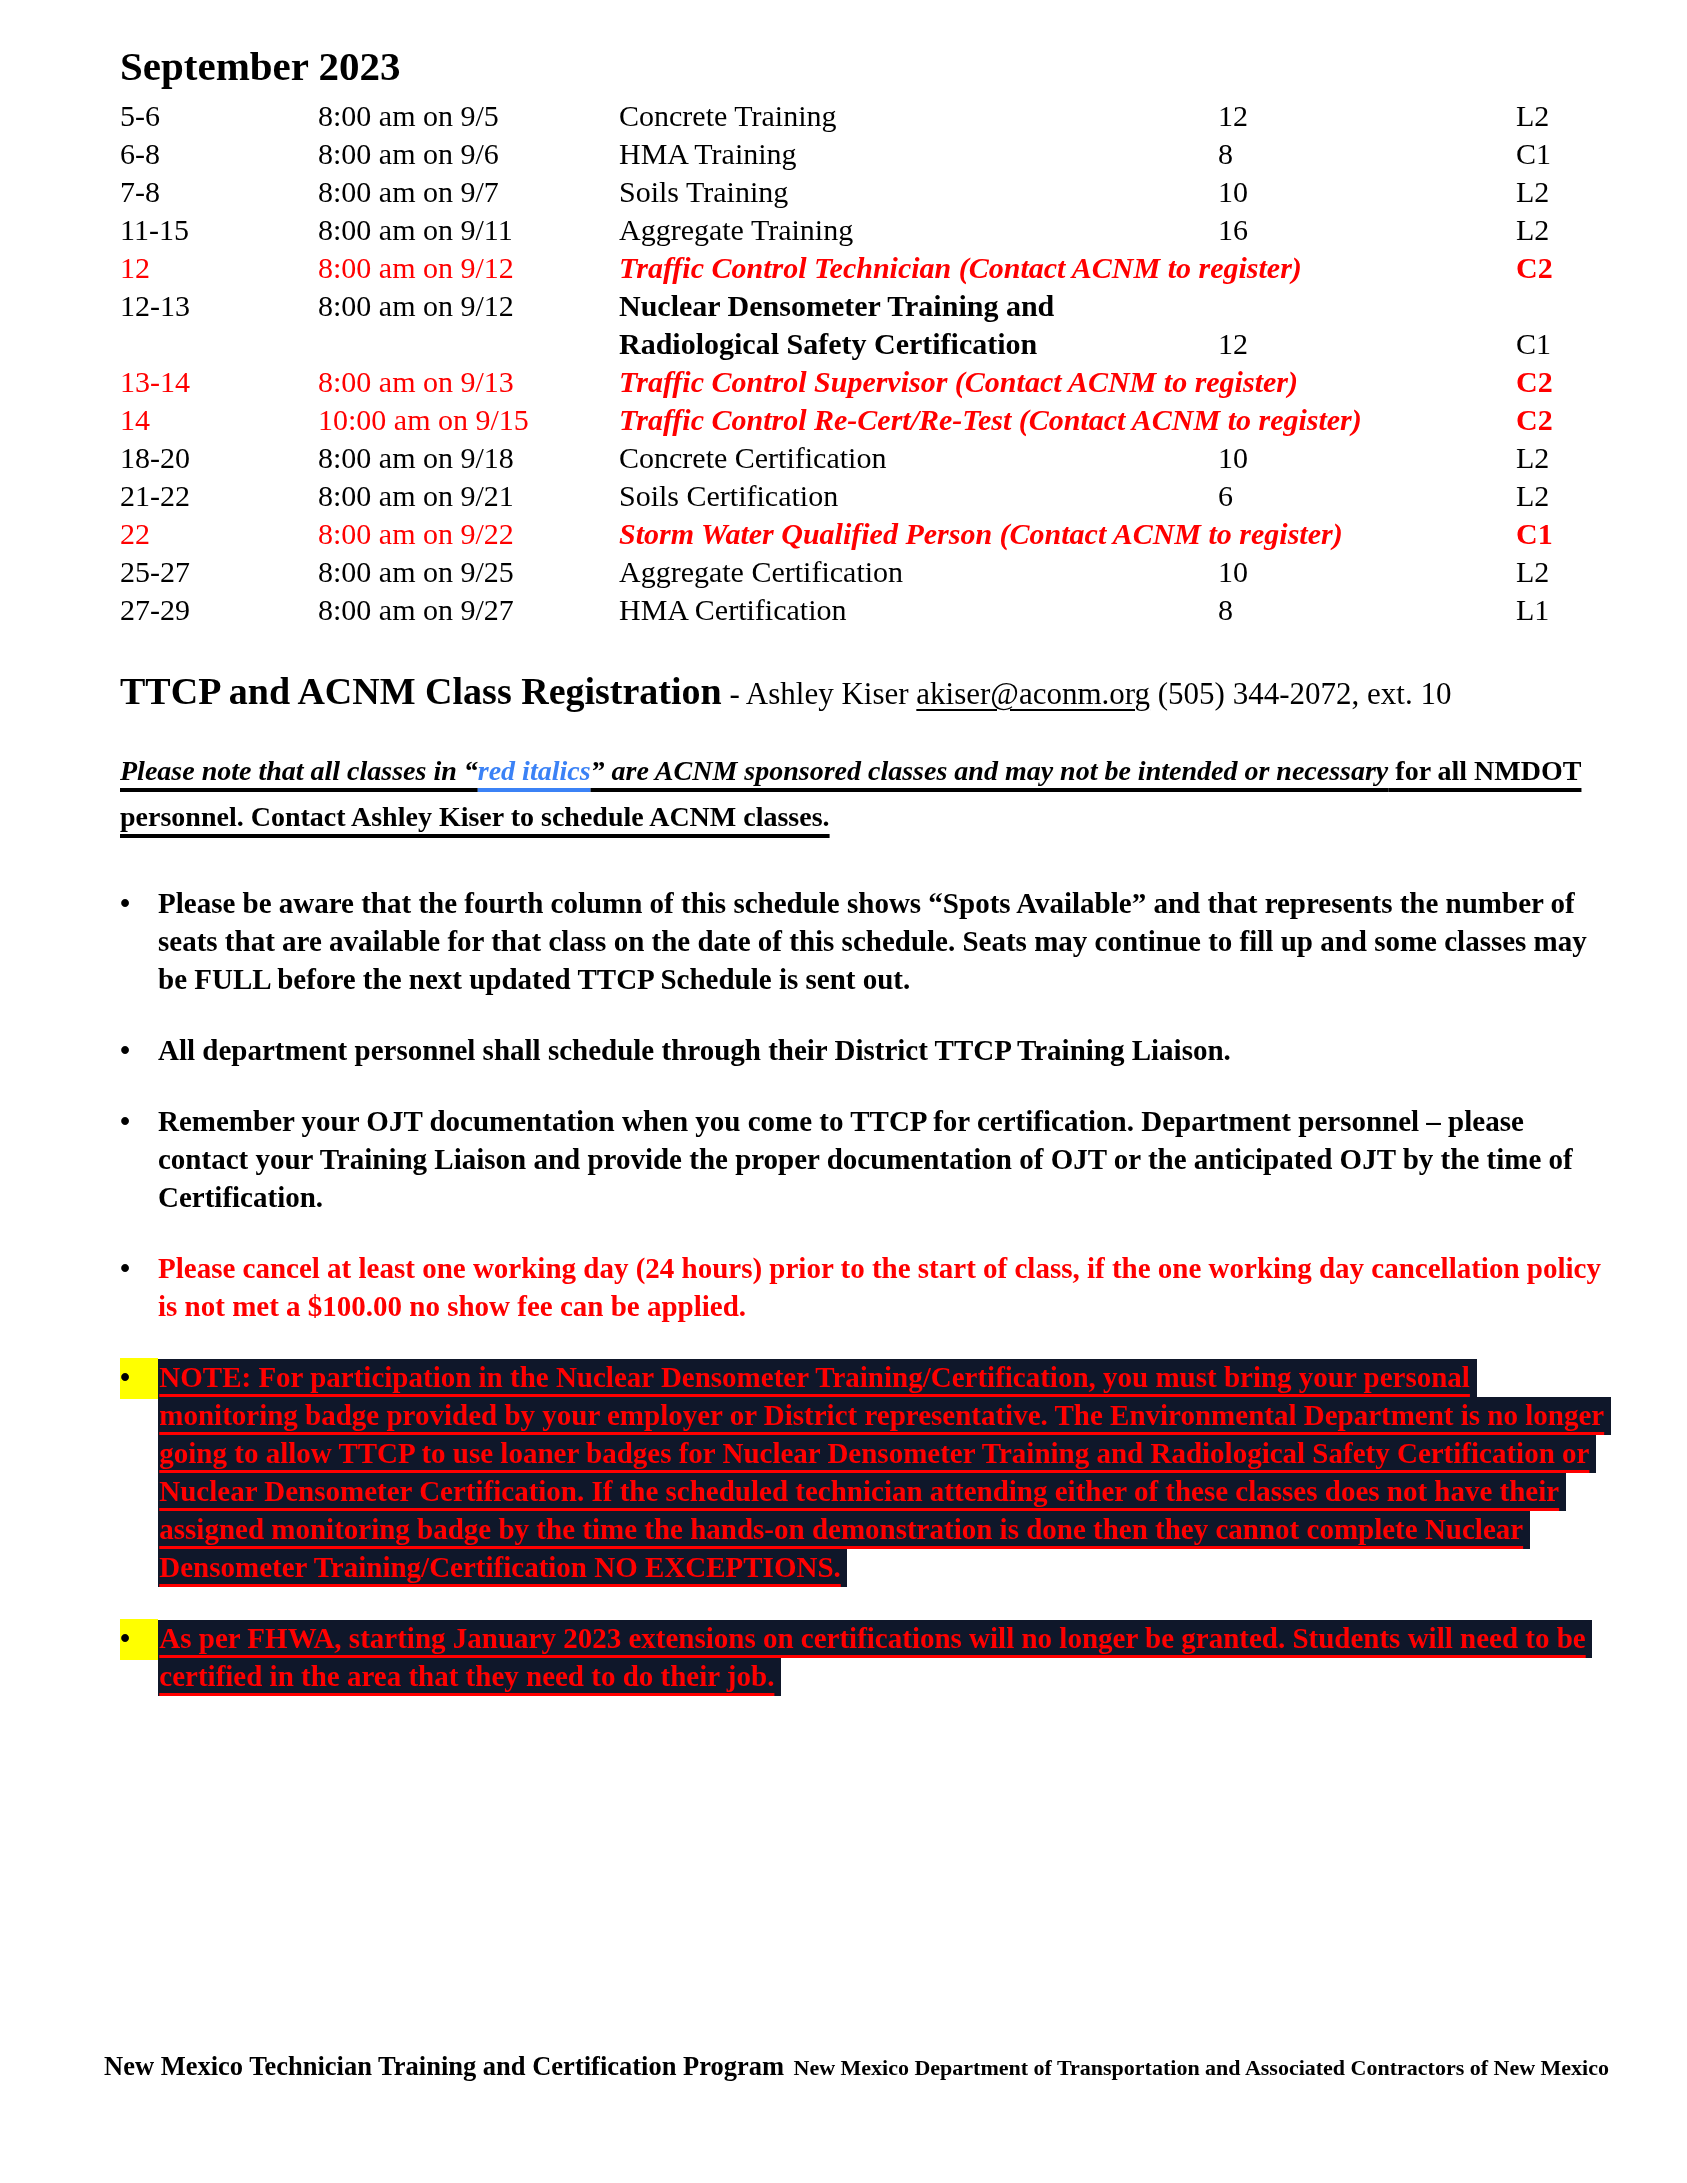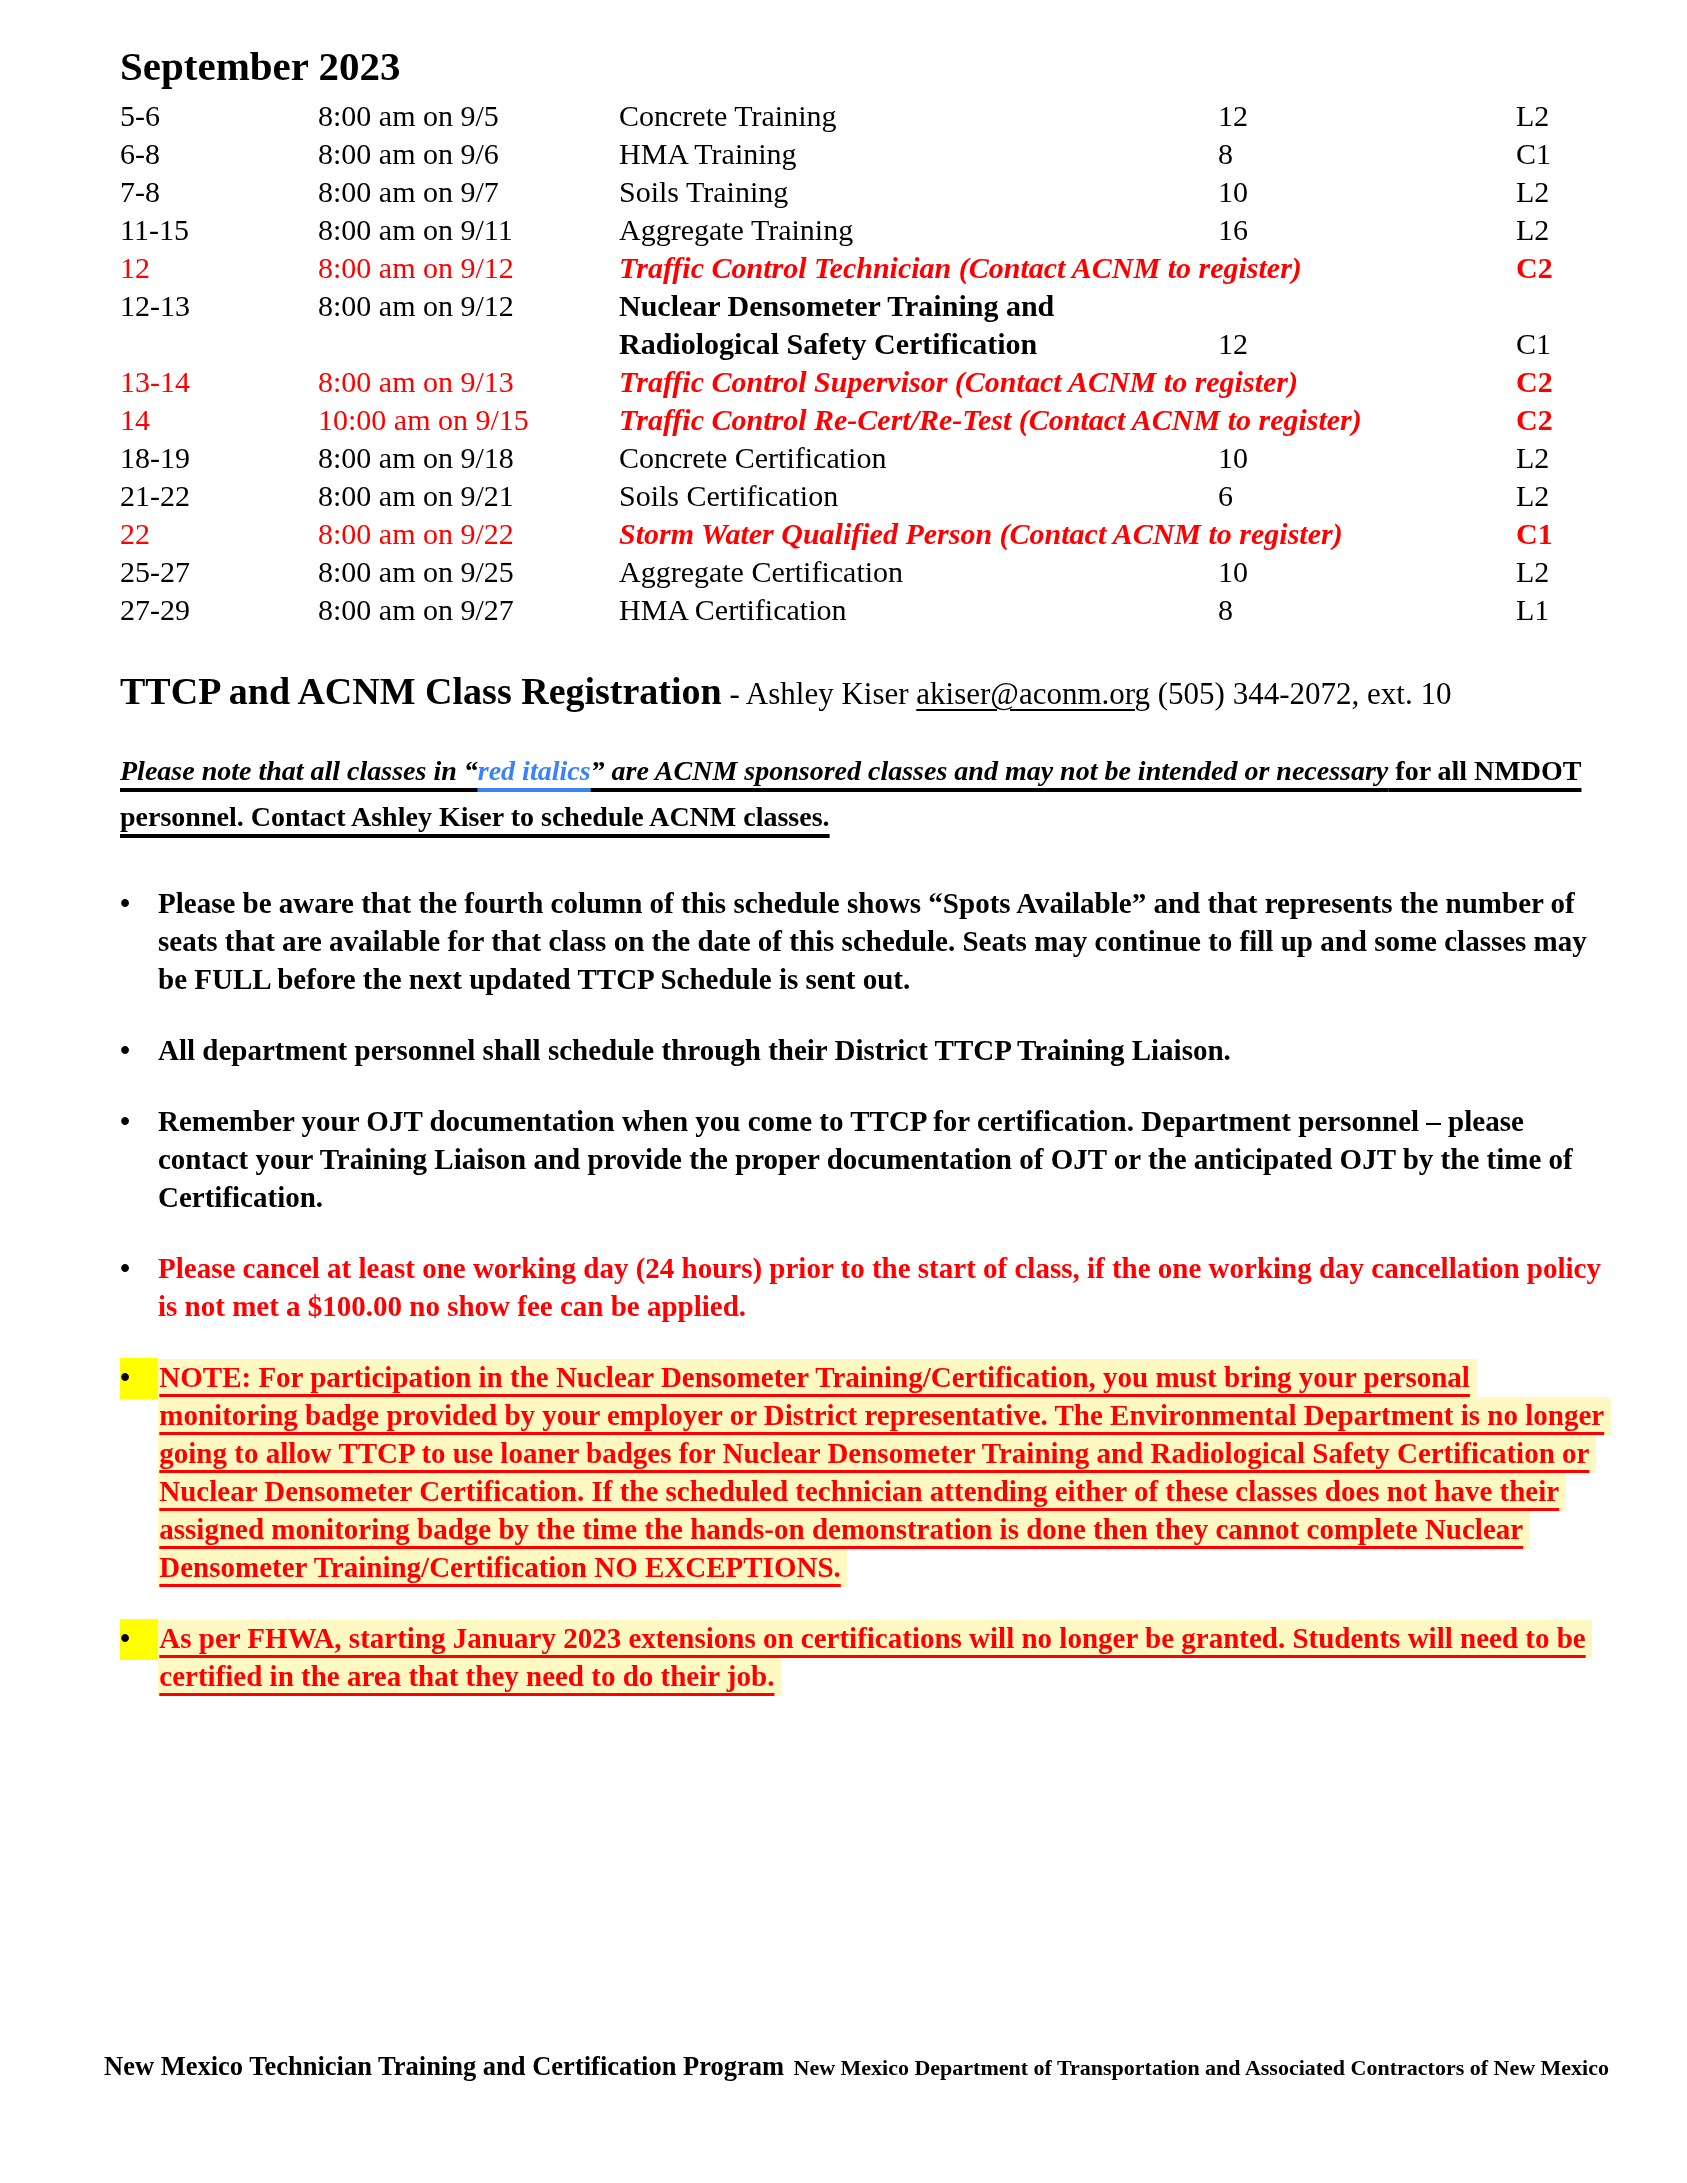--- a/index.html
+++ b/index.html
@@ -31,21 +31,21 @@
   .i{font-style:italic;}
   .red-text{color:#3b82f6;}
   
   .bullets{margin-top:44px;width:1492px;}
   .bullet{position:relative;padding-left:38px;margin-top:33px;font-size:29px;font-weight:700;line-height:38px;}
   .bullet:first-child{margin-top:0;}
   .dot{position:absolute;left:0;top:0;width:38px;height:41px;}
   .bullet.red{color:#FF0000;}
   .bullet.highlight{color:#FF0000;}
   .bullet.highlight .btext{
-    background:#fef9c3;
+    background:#0f172a;
     -webkit-box-decoration-break:clone;box-decoration-break:clone;
     padding:2px 6.6px 4px 1.3px;
     text-decoration:underline;text-decoration-color:#FF0000;
     text-decoration-thickness:3.3px;text-underline-offset:6.6px;
   }
   .bullet.highlight .dot{background:#FFFF00;}
   
   .footer{position:absolute;left:104px;right:78px;bottom:101px;display:flex;justify-content:space-between;align-items:baseline;font-weight:700;}
   .footer-left{font-size:26.5px;}
   .footer-right{font-size:22px;text-align:right;}
@@ -113,21 +113,21 @@
           <span class="c-class">Traffic Control Supervisor (Contact ACNM to register)</span>
           <span class="c-code">C2</span>
         </div>
         <div class="srow red">
           <span class="c-dates">14</span>
           <span class="c-time">10:00 am on 9/15</span>
           <span class="c-class">Traffic Control Re-Cert/Re-Test (Contact ACNM to register)</span>
           <span class="c-code">C2</span>
         </div>
         <div class="srow normal">
-          <span class="c-dates">18-19</span>
+          <span class="c-dates">18-20</span>
           <span class="c-time">8:00 am on 9/18</span>
           <span class="c-class">Concrete Certification</span>
           <span class="c-spots">10</span>
           <span class="c-code">L2</span>
         </div>
         <div class="srow normal">
           <span class="c-dates">21-22</span>
           <span class="c-time">8:00 am on 9/21</span>
           <span class="c-class">Soils Certification</span>
           <span class="c-spots">6</span>

